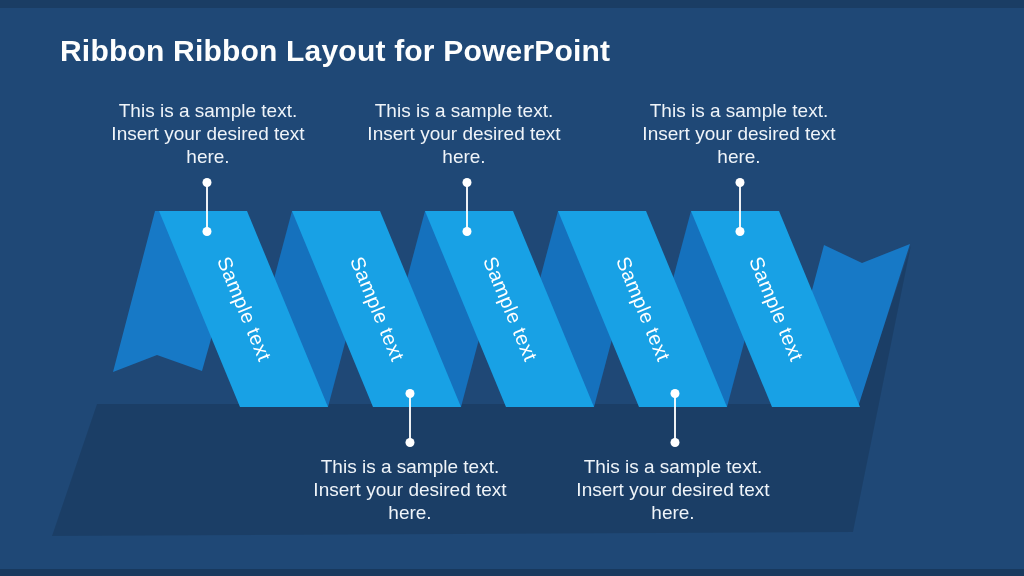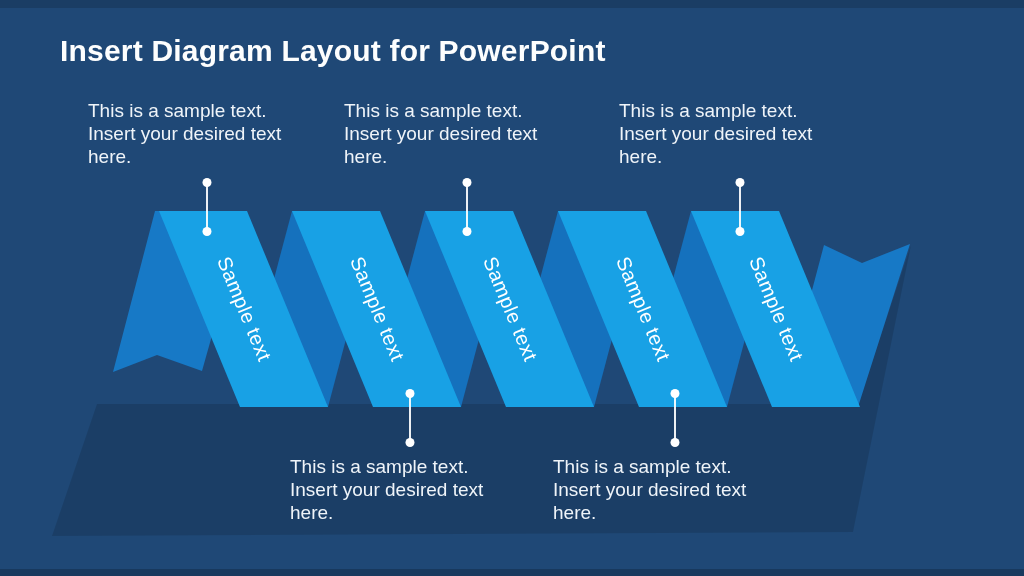--- a/index.html
+++ b/index.html
@@ -15,21 +15,21 @@
     position:absolute;
     left:60px;top:34px;
     font-size:30px;
     font-weight:600;
     letter-spacing:0.2px;
     color:#FDFEFE;
   }
   .callout{
     position:absolute;
     width:240px;
-    text-align:left;
+    text-align:center;
     color:#EFF4F9;
     font-size:19px;
     line-height:23px;
   }
   .connector{
     position:absolute;
     width:2px;
     background:rgba(255,255,255,0.92);
   }
   .dot{
@@ -71,21 +71,21 @@
     <polygon points="159,211 247,211 328,407 240,407" fill="#18A1E5"></polygon>
     <polygon points="292,211 380,211 461,407 373,407" fill="#18A1E5"></polygon>
     <polygon points="425,211 513,211 594,407 506,407" fill="#18A1E5"></polygon>
     <polygon points="558,211 646,211 727,407 639,407" fill="#18A1E5"></polygon>
     <polygon points="691,211 779,211 860,407 772,407" fill="#18A1E5"></polygon>
 
     <rect x="0" y="0" width="1024" height="8" fill="#000000" opacity="0.15"></rect>
     <rect x="0" y="569" width="1024" height="7" fill="#000000" opacity="0.2"></rect>
   </svg>
 
-  <div class="slide-title">Insert Diagram Layout for PowerPoint</div>
+  <div class="slide-title">Ribbon Ribbon Layout for PowerPoint</div>
 
   <div class="sample-label" style="left:244px;top:309px">Sample text</div>
   <div class="sample-label" style="left:377px;top:309px">Sample text</div>
   <div class="sample-label" style="left:510px;top:309px">Sample text</div>
   <div class="sample-label" style="left:643px;top:309px">Sample text</div>
   <div class="sample-label" style="left:776px;top:309px">Sample text</div>
 
   <div class="connector" style="left:206px;top:183px;height:48px">
     <span class="dot dot-top"></span>
     <span class="dot dot-bottom"></span>

